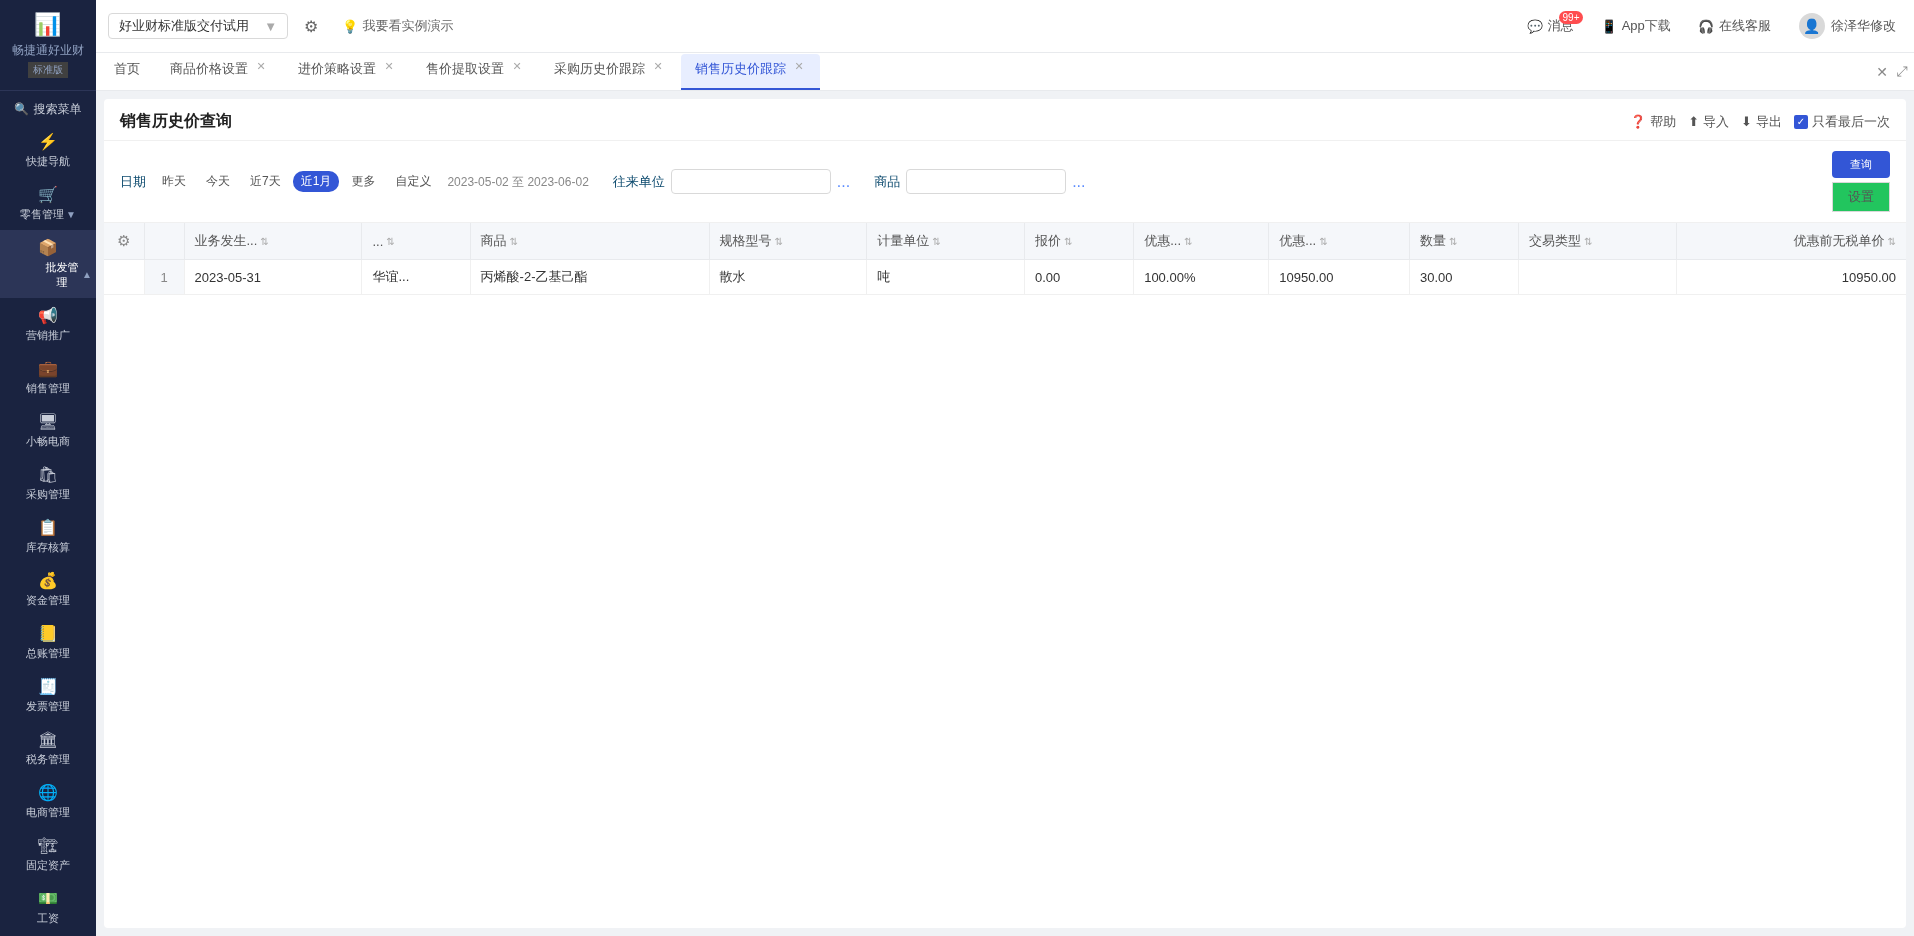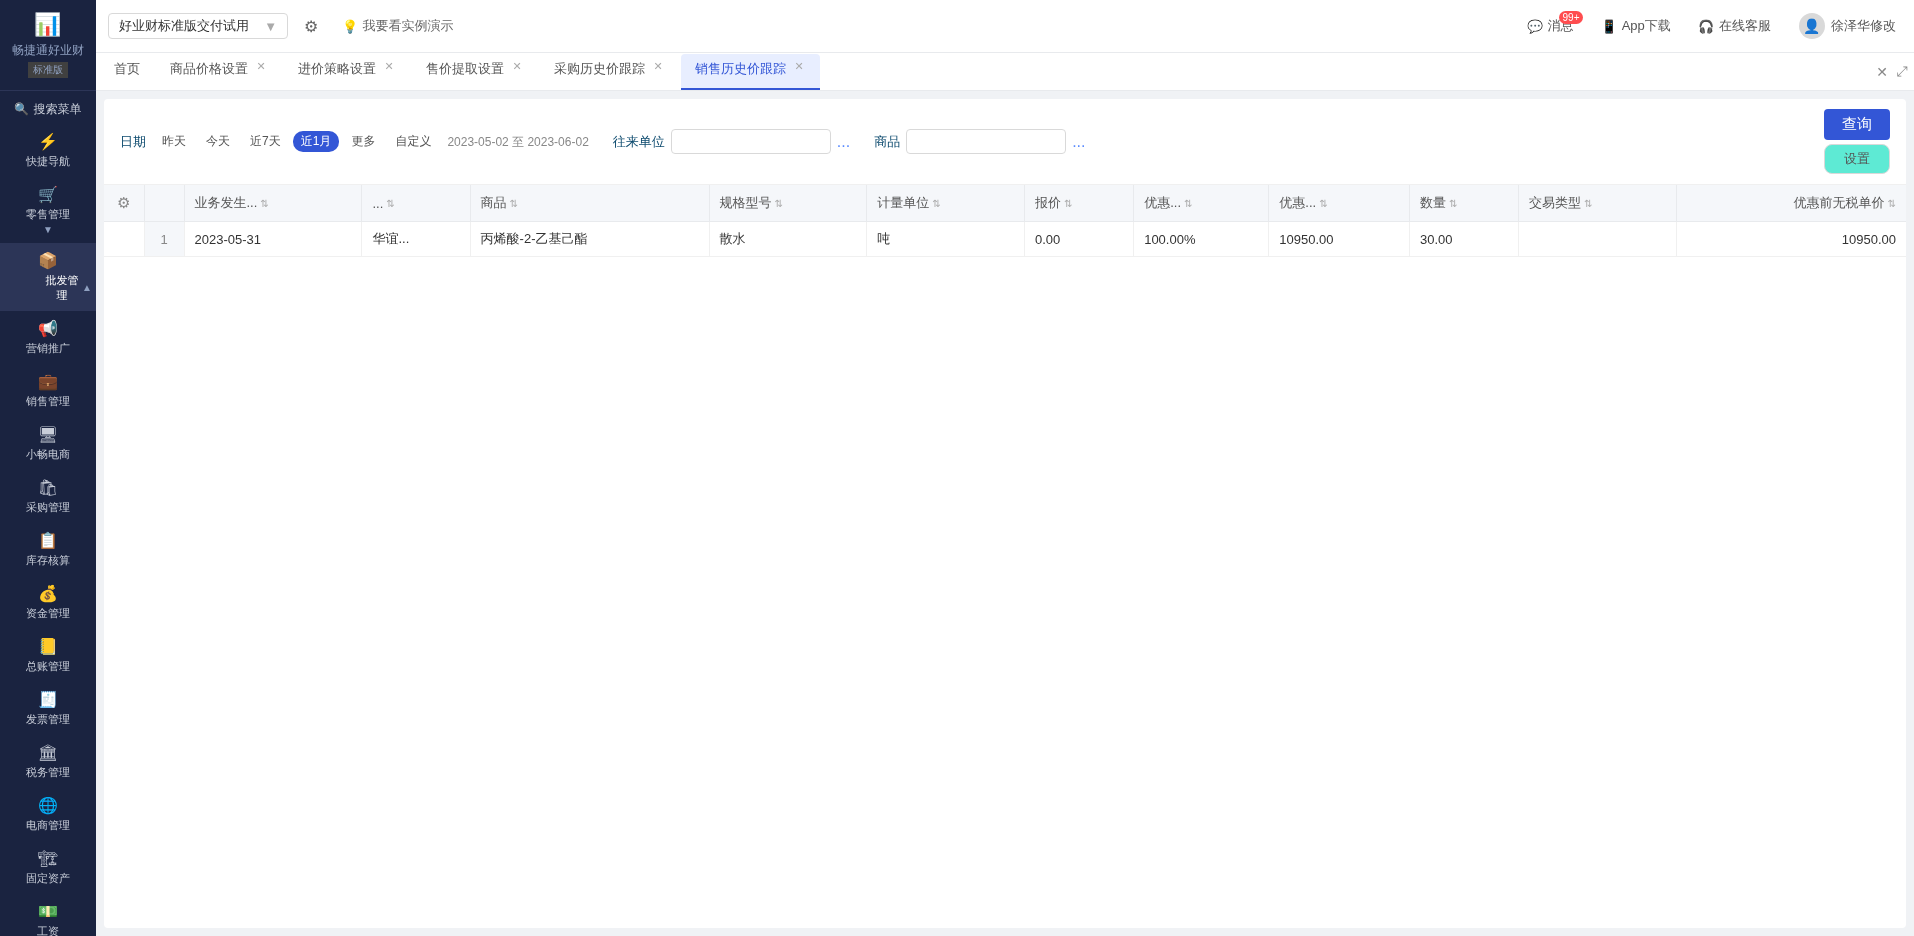--- a/index.html
+++ b/index.html
@@ -320,29 +320,29 @@
       color: #5b8cff;
       cursor: pointer;
       font-size: 16px;
     }
     .btn-query {
       background: #3356d6;
       color: #fff;
       border: none;
       border-radius: 4px;
       padding: 6px 18px;
-      font-size: 15px;
+      font-size: 11px;
       cursor: pointer;
       font-family: inherit;
     }
     .btn-settings {
-      background: #5eead4;
+      background: #22c55e;
       color: #555;
       border: 1px solid #d9d9d9;
-      border-radius: 8px;
+      border-radius: 0;
       padding: 5px 14px;
       font-size: 13px;
       cursor: pointer;
       font-family: inherit;
     }
 
     
     .table-container {
       flex: 1;
       overflow: auto;
@@ -415,21 +415,21 @@
     <span>搜索菜单</span>
   </div>
 
   <div class="sidebar-nav-item">
     <span class="sidebar-nav-icon">⚡</span>
     <span class="sidebar-nav-label">快捷导航</span>
   </div>
 
   <div class="sidebar-nav-item">
     <span class="sidebar-nav-icon">🛒</span>
-    <div style="display:flex;align-items:center;gap:2px;flex-direction:column;">
+    <div style="display:flex;align-items:center;gap:2px;">
       <span class="sidebar-nav-label">零售管理</span>
       <span class="sidebar-arrow">▼</span>
     </div>
   </div>
 
   <div class="sidebar-nav-item active">
     <span class="sidebar-nav-icon">📦</span>
     <div style="display:flex;align-items:center;gap:2px;margin-left:40px;">
       <span class="sidebar-nav-label">批发管理</span>
       <span class="sidebar-arrow">▲</span>
@@ -562,20 +562,41 @@
       <span class="tab-close">✕</span>
     </div>
     <div style="margin-left:auto;display:flex;align-items:center;gap:4px;">
       <span class="wc-btn">✕</span>
       <span class="wc-btn">⤢</span>
     </div>
   </div>
 
   <div class="page-content">
 
+    <div class="page-header">
+      <span class="page-title">销售历史价查询</span>
+      <div class="page-actions">
+        <div class="action-link">
+          <span>❓</span>
+          <span>帮助</span>
+        </div>
+        <div class="action-link">
+          <span>⬆</span>
+          <span>导入</span>
+        </div>
+        <div class="action-link">
+          <span>⬇</span>
+          <span>导出</span>
+        </div>
+        <label class="checkbox-label">
+          <div class="checkbox-checked">✓</div>
+          <span>只看最后一次</span>
+        </label>
+      </div>
+    </div>
 
     <div class="filter-bar">
       <div class="filter-row">
         <span class="filter-label">日期</span>
         <div class="date-options">
           <span class="date-opt">昨天</span>
           <span class="date-opt">今天</span>
           <span class="date-opt">近7天</span>
           <span class="date-opt active">近1月</span>
           <span class="date-opt">更多</span>

